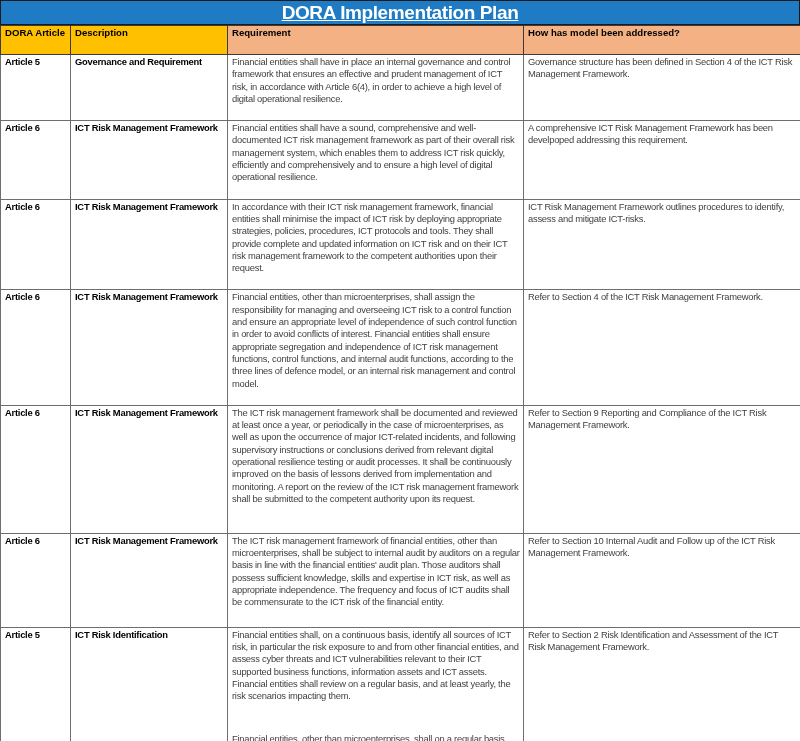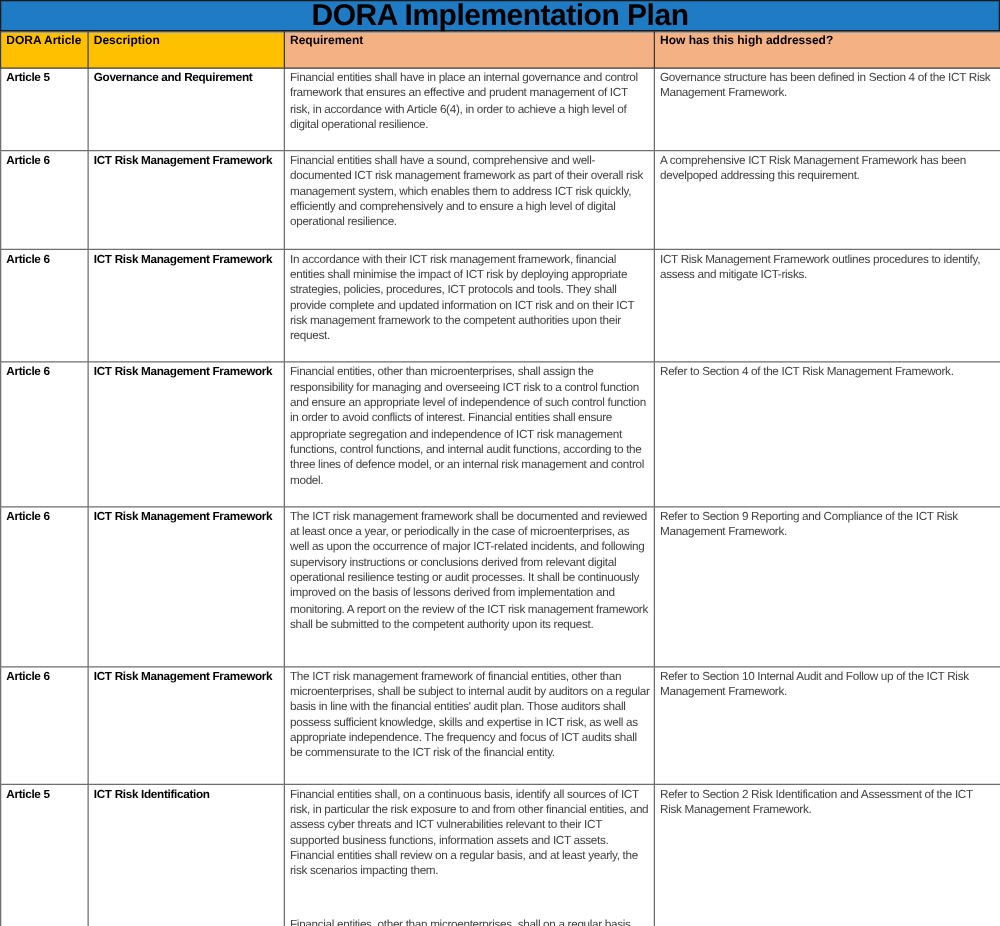--- a/index.html
+++ b/index.html
@@ -14,22 +14,22 @@
   body{width:800px;font-family:"Liberation Sans", sans-serif;}
   .page{width:800px;}
 
   .title-bar{
     width:800px;height:25px;
     background:var(--title-bg);
     border:1px solid #1a1a1a;
     display:flex;align-items:center;justify-content:center;
   }
   .title-bar h1{
-    margin:0;color:#000000;font-size:24px;line-height:23px;
-    font-weight:700;letter-spacing:-0.4px;white-space:nowrap;
+    margin:0;color:#ffffff;font-size:19px;line-height:23px;
+    font-weight:700;letter-spacing:-0.4px;white-space:nowrap;text-decoration:underline;
   }
 
   table.dora{
     width:800px;border-collapse:collapse;table-layout:fixed;
     border:1px solid #4a4a4a;
   }
   col.w0{width:70px;} col.w1{width:157px;} col.w2{width:296px;} col.w3{width:277px;}
 
   th,td{
     border:1px solid var(--grid-line);
@@ -84,21 +84,21 @@
       <col class="w0">
         <col class="w1">
         <col class="w2">
         <col class="w3">
     </colgroup>
     <thead>
       <tr>
         <th class="gold">DORA Article</th>
         <th class="gold">Description</th>
         <th class="salmon">Requirement</th>
-        <th class="salmon">How has this high addressed?</th>
+        <th class="salmon">How has model been addressed?</th>
       </tr>
     </thead>
     <tbody>
         <tr>
           <td class="c0">
             <div class="para">Article 5</div>
           </td>
           <td class="c1">
             <div class="para">Governance and Requirement</div>
           </td>

